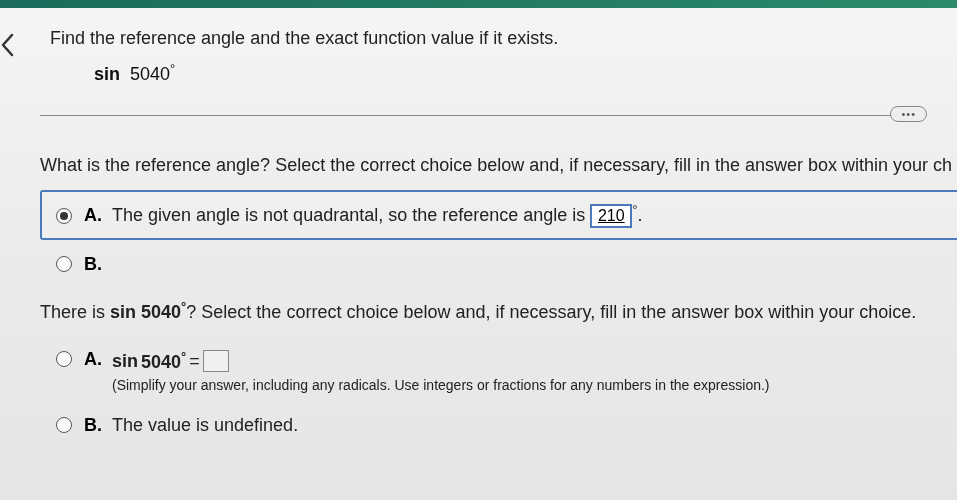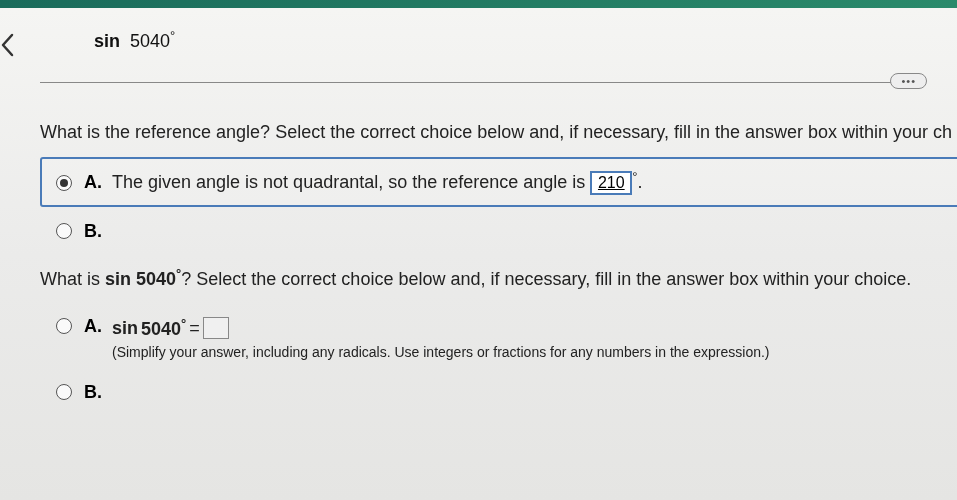--- a/index.html
+++ b/index.html
@@ -119,20 +119,21 @@
 <div class="top-bar"></div>
 
 <div class="back-arrow">
   <svg width="16" height="24" viewBox="0 0 16 24">
       <path d="M12 2 L3 12 L12 22" stroke="#333" stroke-width="2.5" fill="none" stroke-linecap="round" stroke-linejoin="round"></path>
     </svg>
 </div>
 
 <div class="content">
 
+  <div class="problem-statement">Find the reference angle and the exact function value if it exists.</div>
   <div class="expression">
     <b>sin</b>
     <b>&nbsp;</b><span>5040</span><span class="deg">°</span>
   </div>
 
   <div class="divider-row">
     <hr class="hr-line">
     <div class="ellipsis-pill">•••</div>
   </div>
 
@@ -147,36 +148,37 @@
         <input class="answer-input" value="210" style=""><span class="deg">°</span><span>.</span>
       </span>
     </div>
     <div class="choice-row">
       <span class="radio"></span>
       <span class="choice-label">B.</span>
     </div>
   </div>
 
   <div class="question-text q2">
-    <span>What is </span><b>sin</b><b>&nbsp;</b><b>5040</b><b class="deg">°</b><span>? Select the correct choice below and, if necessary, fill in the answer box within your choice.</span>
+    <span>There is </span><b>sin</b><b>&nbsp;</b><b>5040</b><b class="deg">°</b><span>? Select the correct choice below and, if necessary, fill in the answer box within your choice.</span>
   </div>
 
   <div class="choice-group">
     <div class="choice-row">
       <span class="radio"></span>
       <span class="choice-label">A.</span>
       <div class="choice-col">
         <div class="choice-line choice-text">
           <b>sin</b>
           <span><b>5040</b><b class="deg">°</b></span>
           <span> = </span>
           <input class="answer-input empty" value="" style="">
         </div>
         <span class="sub-note">(Simplify your answer, including any radicals. Use integers or fractions for any numbers in the expression.)</span>
       </div>
     </div>
     <div class="choice-row">
       <span class="radio"></span>
       <span class="choice-label">B.</span>
+      <span class="choice-text">The value is undefined.</span>
     </div>
   </div>
 
 </div>
 
 </body></html>

